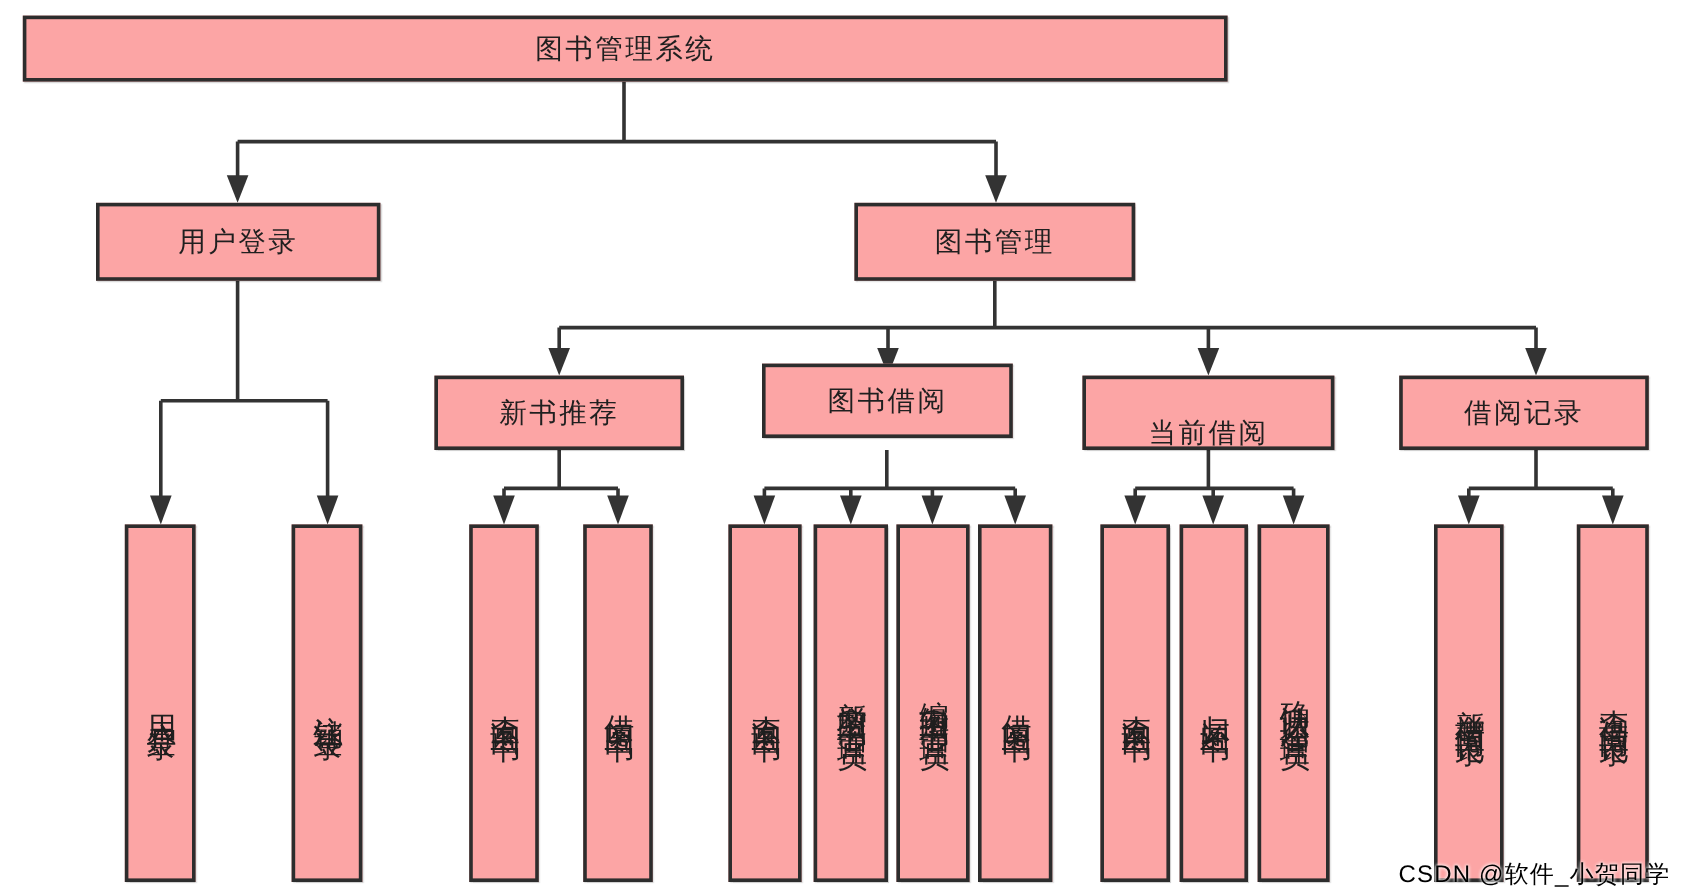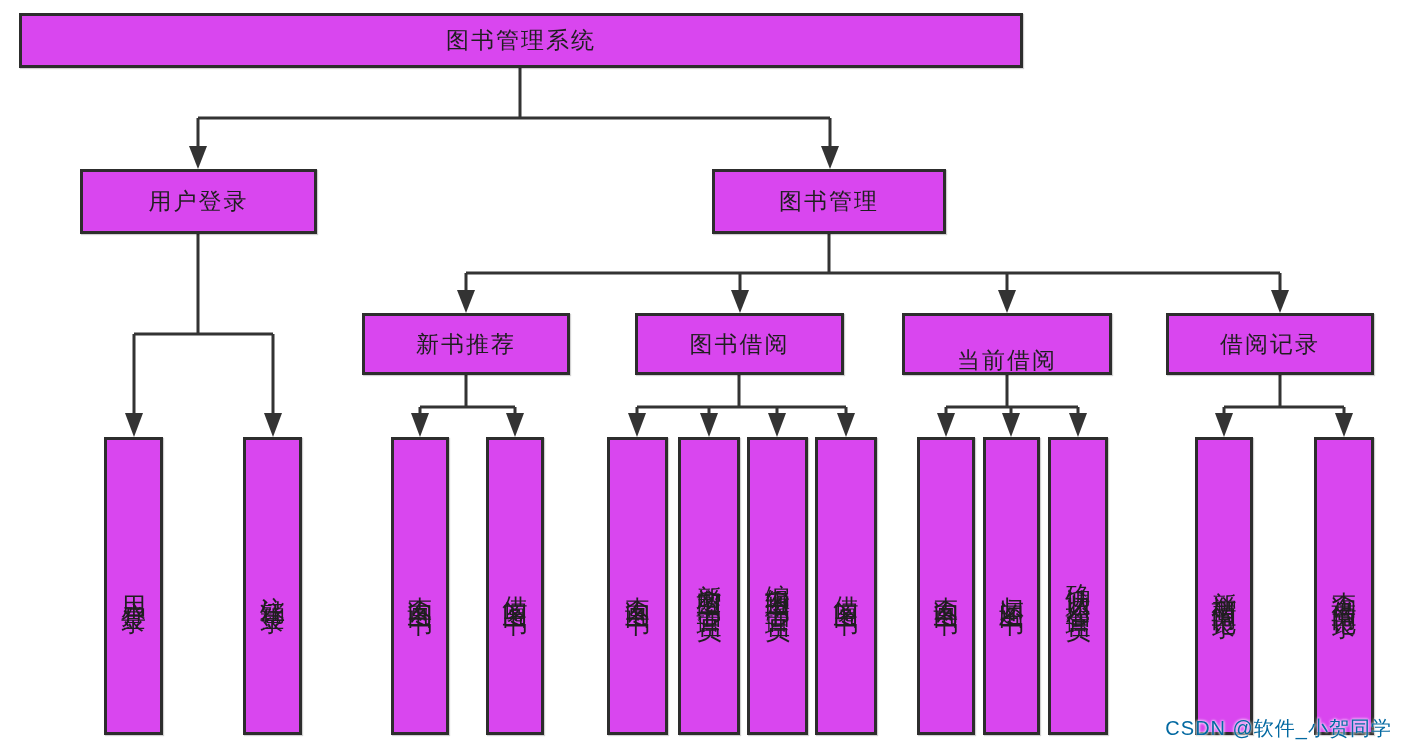--- a/index.html
+++ b/index.html
@@ -4,35 +4,35 @@
 <style>
   html, body { margin: 0; padding: 0; background: #ffffff; }
   body {
     width: 1405px; height: 747px; position: relative; overflow: hidden;
     font-family: "Liberation Sans", sans-serif;
   }
   .canvas { position: absolute; left: 0; top: 0; width: 1405px; height: 747px; }
   svg.connectors { position: absolute; left: 0; top: 0; z-index: 1; }
   .node {
     position: absolute; box-sizing: border-box;
-    background: #d946ef; border: 3px solid #2d2d2d;
+    background: #fca5a5; border: 3px solid #2d2d2d;
     display: flex; align-items: center; justify-content: center;
     z-index: 2; box-shadow: 1px 1px 1px rgba(0,0,0,0.18);
   }
   .node .label {
     color: #1f1f1f; font-size: 23px; letter-spacing: 2px;
     white-space: nowrap; line-height: 1;
   }
   .node.v .label {
     writing-mode: vertical-rl; text-orientation: mixed;
     font-size: 25px; letter-spacing: 5px; white-space: normal;
   }
   .watermark {
     position: absolute; right: 13px; bottom: 5px; z-index: 3;
-    font-size: 20px; letter-spacing: 1px; color: #0369a1;
+    font-size: 20px; letter-spacing: 1px; color: #000000;
     text-shadow: 0 0 3px #ffffff, 0 0 3px #ffffff;
   }
 </style>
 </head>
 <body>
 
 <div class="canvas">
 
   <svg class="connectors" width="1405" height="747" viewBox="0 0 1405 747" fill="none" stroke="#333333" stroke-width="3">
 
@@ -77,21 +77,21 @@
   <div class="node" style="left:80px; top:169px; width:237px; height:65px;">
     <span class="label">用户登录</span>
   </div>
   <div class="node" style="left:712px; top:169px; width:234px; height:65px;">
     <span class="label">图书管理</span>
   </div>
 
   <div class="node" style="left:362px; top:313px; width:208px; height:62px;">
     <span class="label">新书推荐</span>
   </div>
-  <div class="node" style="left:635px; top:313px; width:209px; height:62px;">
+  <div class="node" style="left:635px; top:303px; width:209px; height:62px;">
     <span class="label">图书借阅</span>
   </div>
   <div class="node" style="left:902px; top:313px; width:210px; height:62px;align-items:flex-end;">
     <span class="label">当前借阅</span>
   </div>
   <div class="node" style="left:1166px; top:313px; width:208px; height:62px;align-items:center;">
     <span class="label">借阅记录</span>
   </div>
 
   <div class="node v" style="left:104px; top:437px; width:59px; height:298px;">

